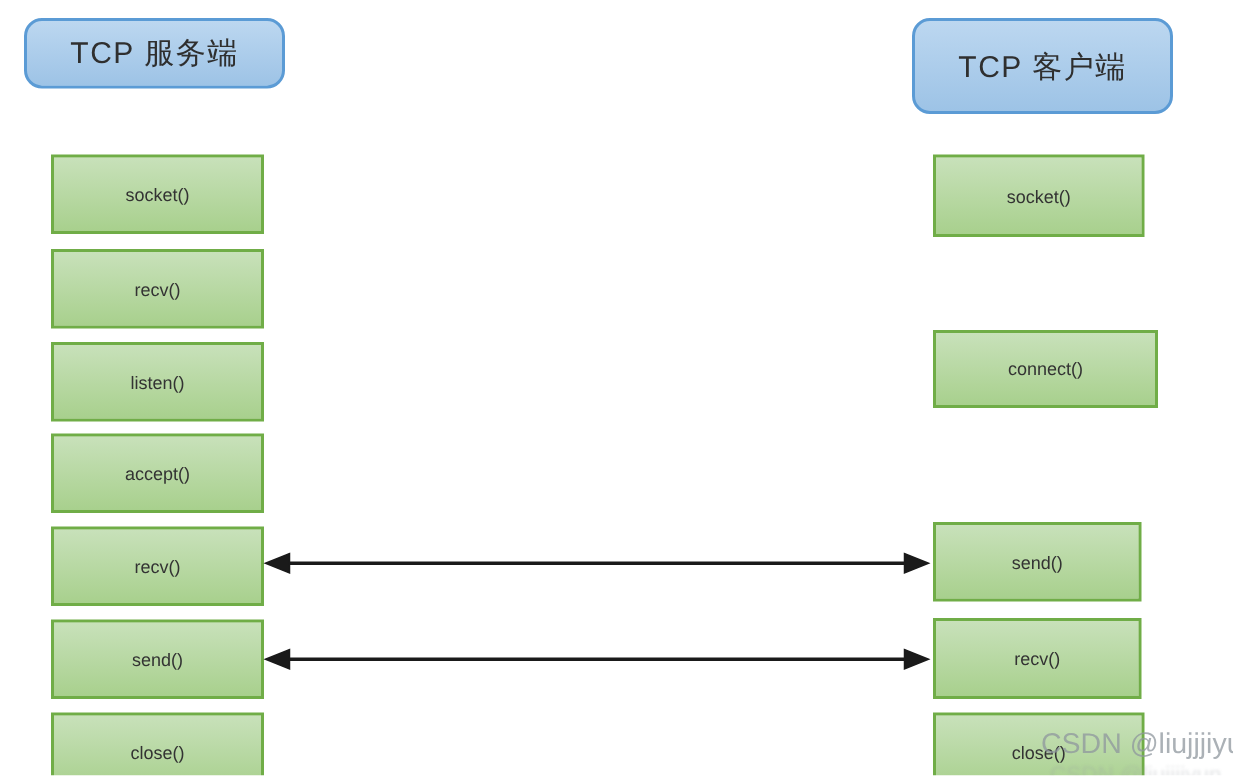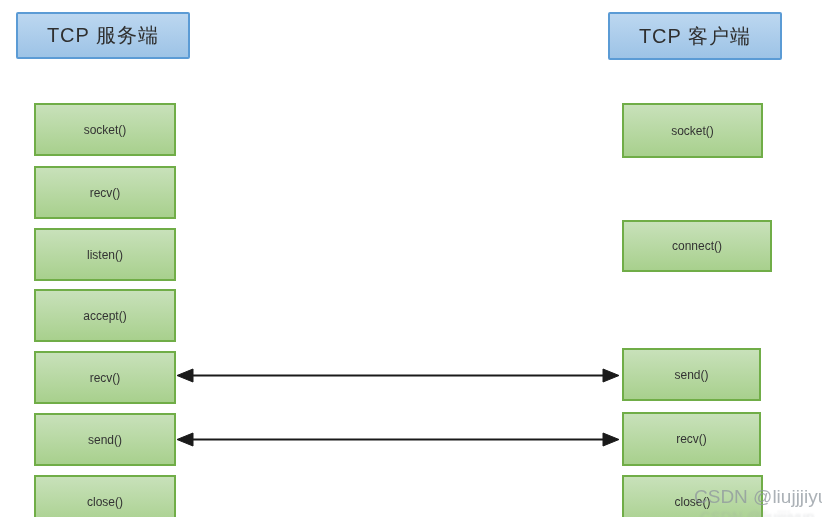--- a/index.html
+++ b/index.html
@@ -9,27 +9,27 @@
     overflow:hidden;
     background:#ffffff;
     font-family:"Liberation Sans","DejaVu Sans",sans-serif;
   }
   
   .hdr{
     position:absolute;
     box-sizing:border-box;
     border:2px solid #5b9bd5;
     background:linear-gradient(to bottom,#bcd7f0 0%,#9dc3e6 100%);
-    border-radius:2px;
+    border-radius:12px;
     display:flex;align-items:center;justify-content:center;
     font-size:20px;color:#2f2f2f;
     letter-spacing:1px;
   }
   .hdr-server{left:16px;top:12px;width:174px;height:47px;}
-  .hdr-client{left:608px;top:12px;width:174px;height:48px;}
+  .hdr-client{left:608px;top:12px;width:174px;height:64px;}
   
   .pbox{
     position:absolute;
     box-sizing:border-box;
     border:2px solid #70ad47;
     background:linear-gradient(to bottom,#c8e1ba 0%,#a8d08d 100%);
     border-radius:0;
     display:flex;align-items:center;justify-content:center;
     font-size:12px;color:#333333;
   }

